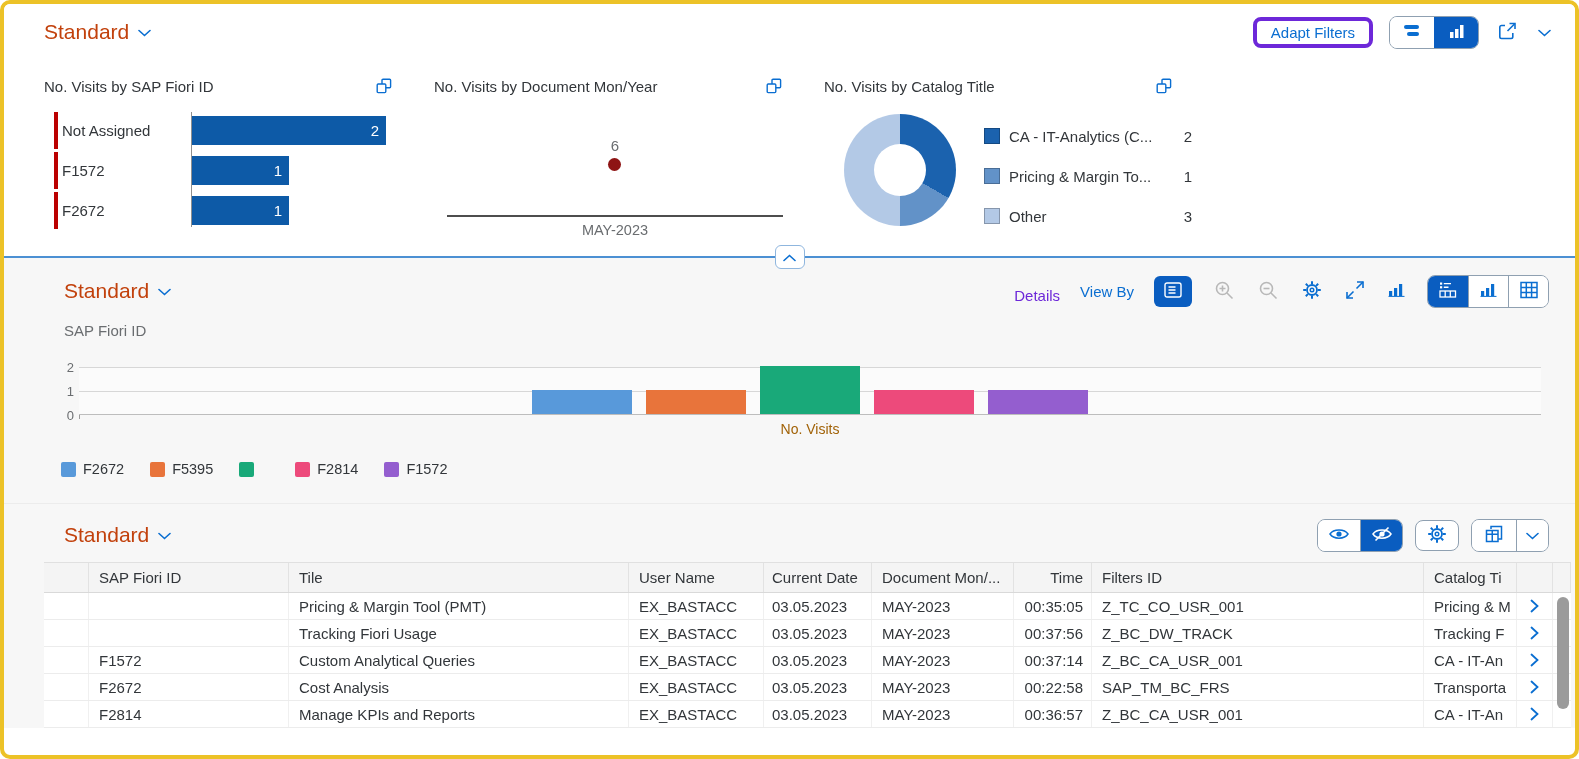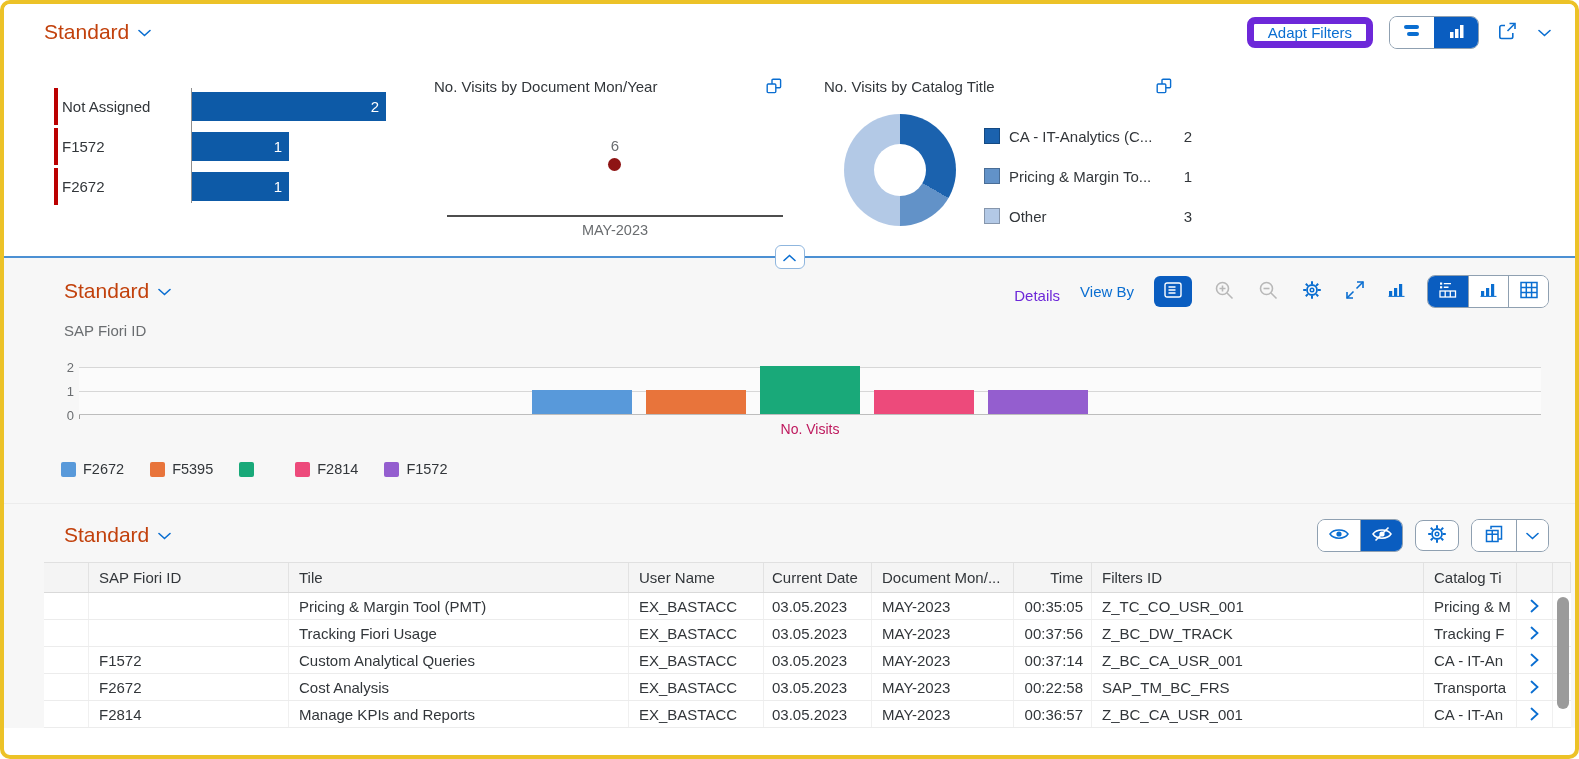--- a/index.html
+++ b/index.html
@@ -12,21 +12,21 @@
     overflow:hidden; background:#fff;
   }
 
   
   .topbar { height:56px; display:flex; align-items:center;
     justify-content:space-between; padding:0 22px 0 40px; background:#fff; }
   .variant { display:inline-flex; align-items:center; gap:9px; cursor:pointer; }
   .variant .vlabel { font-size:21px; color:#c2410c; }
   .topbar-right { display:flex; align-items:center; gap:16px; }
   .btn { display:inline-flex; align-items:center; justify-content:center;
-    border:7px solid #6d28d9; border-radius:8px; background:#fff;
+    border:4px solid #6d28d9; border-radius:8px; background:#fff;
     color:#0a6ed1; font-size:15px; height:31px; padding:0 14px; cursor:pointer;
     font-family:"Liberation Sans", sans-serif; }
   .seg { display:inline-flex; border:1px solid #8fa0b1; border-radius:8px; overflow:hidden; }
   .seg .seg-btn { width:44px; height:31px; display:flex; align-items:center; justify-content:center;
     background:#fff; border:none; cursor:pointer; }
   .seg .seg-btn + .seg-btn { border-left:1px solid #8fa0b1; }
   .seg .seg-btn.sel { background:#0a5dc0; border-color:#0a5dc0; }
   .iconbtn { background:none; border:none; cursor:pointer; display:inline-flex;
     align-items:center; justify-content:center; padding:2px; }
 
@@ -92,21 +92,21 @@
   .plot-area { position:absolute; left:35px; right:0; top:0; bottom:0; background:#fbfbfb; }
   .gridline { position:absolute; left:35px; right:0; height:1px; background:#d7d7d7; }
   .g2 { top:0; } .g1 { top:24px; }
   .axisline { position:absolute; left:35px; right:0; bottom:0; height:1px; background:#bdbdbd; }
   .tick0 { position:absolute; left:35px; bottom:-4px; width:1px; height:4px; background:#9a9a9a; }
   .ytick { position:absolute; left:8px; width:22px; text-align:right; font-size:13px; color:#6a6d70; }
   .y2 { top:-7px; } .y1 { top:17px; } .y0 { top:41px; }
   .viz-bars { position:absolute; left:35px; right:0; bottom:1px; height:48px;
     display:flex; align-items:flex-end; justify-content:center; gap:14px; }
   .vbar { width:100px; cursor:pointer; }
-  .xlabel { margin:6px 34px 0 75px; text-align:center; font-size:14px; color:#be185d; }
+  .xlabel { margin:6px 34px 0 75px; text-align:center; font-size:14px; color:#a16207; }
   .measures { margin:24px 34px 0 75px; text-align:center; font-size:13px; color:#565a5e; letter-spacing:.6px; }
   .vlegend { display:flex; align-items:center; gap:26px; margin:24px 0 0 57px; }
   .vleg-item { display:inline-flex; align-items:center; gap:7px; cursor:pointer; }
   .vleg-sw { width:15px; height:15px; border-radius:2px; flex:none; }
   .vleg-lb { font-size:14.5px; color:#32363a; min-width:8px; }
 
   
   .bottom { background:#f7f7f7; border-top:1px solid #ececec; padding-top:14px; }
   .bot-head { display:flex; align-items:center; justify-content:space-between;
     padding:0 26px 0 60px; height:34px; }
@@ -190,20 +190,29 @@
               <path d="M1 1.5l5.5 5 5.5-5" fill="none" stroke="#0a6ed1" stroke-width="1.6" stroke-linecap="round"></path>
             </svg>
         </span>
       </button>
     </div>
   </div>
 
   <div class="cards">
 
     <div class="card">
+      <div class="card-head">
+        <span class="card-title">No. Visits by SAP Fiori ID</span>
+        <button class="iconbtn">
+          <svg width="16" height="16" viewBox="0 0 16 16" fill="none" stroke="#0a6ed1" stroke-width="1.4">
+              <rect x="6" y="1.2" width="8.6" height="8.6" rx="1"></rect>
+              <rect x="1.2" y="6" width="8.6" height="8.6" rx="1" fill="#fff"></rect>
+            </svg>
+        </button>
+      </div>
       <div class="c1rows">
         <div class="c1axis"></div>
         <div class="c1row">
           <span class="c1stripe" style="background: rgb(187, 0, 0);"></span>
           <span class="c1lab">Not Assigned</span>
           <span class="c1bar" style="width: 195px; background: rgb(13, 90, 167);">
               <span>2</span>
             </span>
         </div>
         <div class="c1row">

